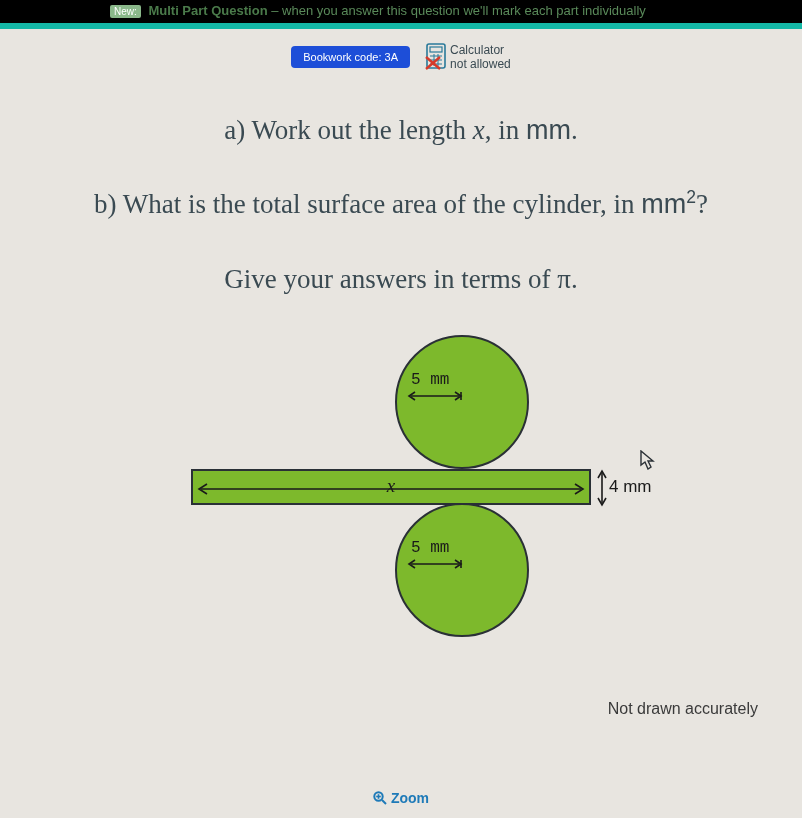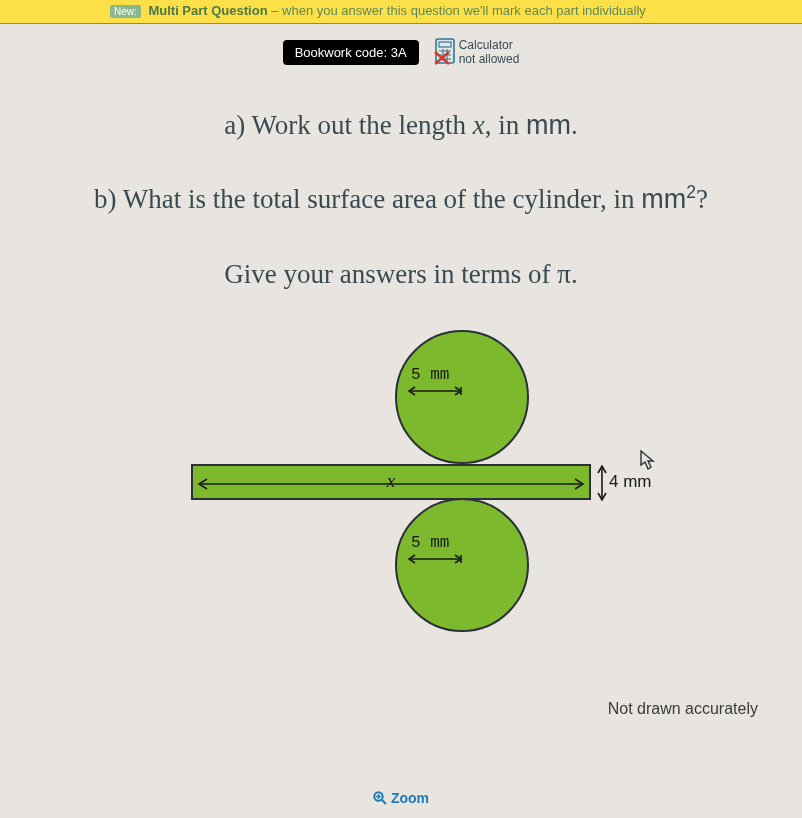--- a/index.html
+++ b/index.html
@@ -6,48 +6,48 @@
   body {
     width: 802px;
     height: 818px;
     background: #e8e5e0;
     font-family: Georgia, 'Times New Roman', serif;
     color: #3a4a52;
     overflow: hidden;
     position: relative;
   }
   .top-banner {
-    background: #fde047;
+    background: #000000;
     color: #5a8a5a;
     font-family: Arial, sans-serif;
     font-size: 13px;
     padding: 3px 0 5px 110px;
-    border-bottom: 1px solid #14b8a6;
+    border-bottom: 6px solid #14b8a6;
   }
   .top-banner .new-badge {
     background: #8ab88a;
     color: #fff;
     font-size: 10px;
     padding: 1px 4px;
     border-radius: 2px;
     margin-right: 4px;
   }
   .top-banner b { color: #4a7a4a; font-weight: bold; }
   .meta-row {
     display: flex;
     justify-content: center;
     align-items: center;
     gap: 14px;
     padding: 14px 0 10px;
     font-family: Arial, sans-serif;
   }
   .bookwork-pill {
-    background: #000000;
+    background: #1d4ed8;
     color: #fff;
-    font-size: 13px;
+    font-size: 11px;
     padding: 5px 12px;
     border-radius: 4px;
   }
   .calc-block { display: flex; align-items: center; }
   .calc-icon {
     width: 26px; height: 28px;
     display: flex; align-items: center; justify-content: center;
     position: relative;
   }
   .calc-icon svg { display: block; }

